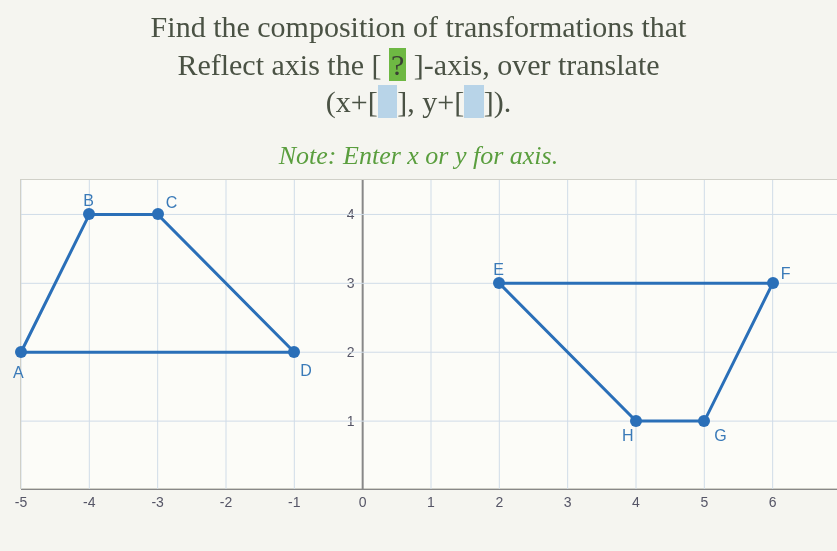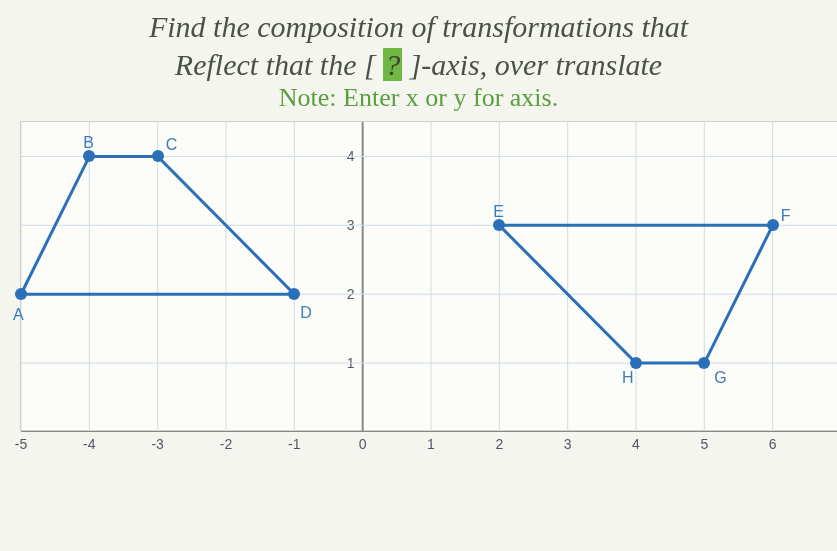--- a/index.html
+++ b/index.html
@@ -1,36 +1,39 @@
 <!DOCTYPE html>
 <html><head>
 <meta charset="utf-8">
 <style>
 * { margin: 0; padding: 0; box-sizing: border-box; }
 body { width: 837px; height: 551px; background: #f5f5f0; font-family: Georgia, 'Times New Roman', serif; overflow: hidden; position: relative; }
 .content { padding: 8px 20px 0 20px; }
-.prompt-text { text-align: center; font-size: 30px; color: #4a5244; line-height: 1.25; font-weight: 500; font-style: italic; }
+.prompt-text { text-align: center; font-size: 30px; color: #4a5244; line-height: 1.25; font-weight: 500; }
 .highlight-green { background: #6eb843; padding: 0 2px; color: #3a4034; }
 .highlight-blue { background: #b8d4e8; padding: 0 6px; color: #4a5244; }
-.note { text-align: center; font-size: 26px; color: #5a9e3e; margin-top: 0; }
+.note { text-align: center; font-size: 26px; color: #5a9e3e; font-style: italic; margin-top: 20px; }
 .graph-area { position: relative; width: 820px; height: 310px; margin: 8px auto 0 auto; background: #fcfcf8; border: 1px solid #d0d0c8; }
 .axis-label { position: absolute; font-size: 14px; color: #556; font-family: Arial, sans-serif; transform: translate(-50%, 0); }
 .point { position: absolute; width: 12px; height: 12px; background: #2a6fb8; border-radius: 50%; transform: translate(-50%, -50%); z-index: 3; }
 .point-label { position: absolute; font-size: 16px; color: #3a7ab8; font-family: Arial, sans-serif; font-weight: 500; z-index: 4; }
 svg.polygon { position: absolute; top: 0; left: 0; z-index: 2; }
 </style>
 </head>
 <body>
 
 <div class="content">
   <div class="prompt-text">
     <span>Find the composition of transformations that</span><br>
   </div>
   <div class="prompt-text">
-    <span>Reflect that the </span><span>[ </span><span class="highlight-green">?</span><span> ]</span><span>-axis, over translate</span>
+    <span>Reflect axis the </span><span>[ </span><span class="highlight-green">?</span><span> ]</span><span>-axis, over translate</span>
+  </div>
+  <div class="prompt-text">
+    <span>(x+[</span><span class="highlight-blue"> </span><span>], y+[</span><span class="highlight-blue"> </span><span>]).</span>
   </div>
   <div class="note">Note: Enter x or y for axis.</div>
 
   <div class="graph-area">
     <svg class="polygon" width="820" height="310">
         <line x1="0" x2="0" y1="0" y2="310" stroke="#d0dce8" stroke-width="1"></line>
         <line x1="68.33333333333333" x2="68.33333333333333" y1="0" y2="310" stroke="#d0dce8" stroke-width="1"></line>
         <line x1="136.66666666666666" x2="136.66666666666666" y1="0" y2="310" stroke="#d0dce8" stroke-width="1"></line>
         <line x1="205" x2="205" y1="0" y2="310" stroke="#d0dce8" stroke-width="1"></line>
         <line x1="273.3333333333333" x2="273.3333333333333" y1="0" y2="310" stroke="#d0dce8" stroke-width="1"></line>

